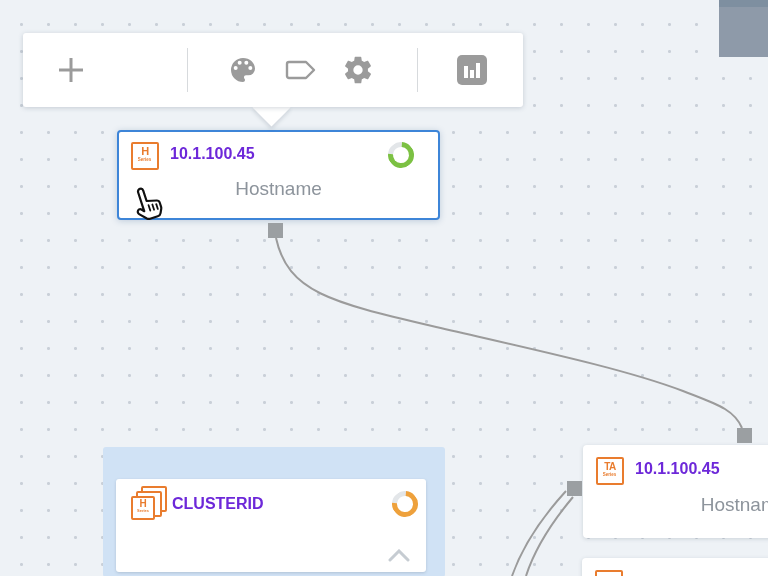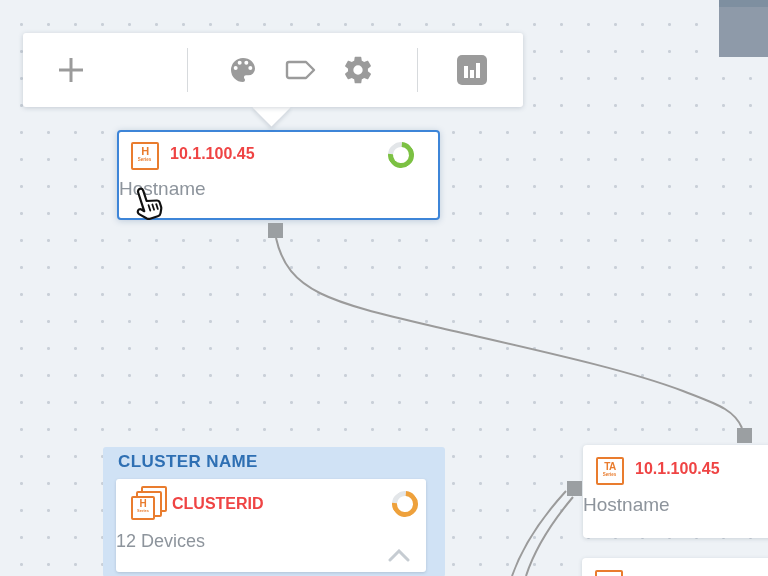--- a/index.html
+++ b/index.html
@@ -35,22 +35,22 @@
     position:absolute;background:#fff;border-radius:4px;z-index:2;
     box-shadow:0 1px 4px rgba(50,70,90,.18);
   }
   .node-card.selected{border:2px solid #3d85d8;box-shadow:0 1px 6px rgba(50,90,140,.25);}
   .badge{
     position:absolute;width:24px;height:24px;border:2px solid #e97c2e;border-radius:2px;
     background:#fff;color:#e97c2e;display:flex;flex-direction:column;align-items:center;justify-content:center;line-height:1;
   }
   .badge .b-main{font-weight:bold;font-size:11px;letter-spacing:-.5px;}
   .badge .b-sub{font-size:9px;transform:scale(.5);transform-origin:center top;margin-top:0px;font-weight:bold;}
-  .ip-label{position:absolute;font-size:16px;font-weight:bold;color:#ef4444;}
-  .host-label{position:absolute;left:0;right:0;font-size:19px;color:#8d949c;}
+  .ip-label{position:absolute;font-size:16px;font-weight:bold;color:#6d28d9;}
+  .host-label{position:absolute;left:0;right:0;text-align:center;font-size:19px;color:#8d949c;}
   .spinner{
     position:absolute;width:16px;height:16px;border-radius:50%;
     border:5px solid #7cc143;border-top-color:#e3e6e9;transform:rotate(-40deg);
   }
   .spinner.orange{border-color:#eea13c;border-top-color:#e3e6e9;}
   
   .cluster-panel{
     position:absolute;left:103px;top:447px;width:342px;height:130px;
     background:#d0e2f5;border-radius:3px;z-index:2;
   }
@@ -154,33 +154,31 @@
       <path d="M9 16V4.5a2.1 2.1 0 0 1 4.2 0V13l7.6 2.1c1 .3 1.7 1.2 1.7 2.2v3.4c0 .6-.1 1.2-.4 1.7l-1.5 2.9c-.5 1-1.6 1.7-2.8 1.7h-6.3c-.9 0-1.7-.4-2.3-1l-4.7-5.1c-.8-.8-.7-2.1.1-2.9.8-.7 2-.7 2.7.1l1.7 1.9z" fill="#fff" stroke="#111" stroke-width="1.7" stroke-linejoin="round"></path>
       <g stroke="#111" stroke-width="1.4" stroke-linecap="round">
         <line x1="13.6" y1="16.5" x2="13.6" y2="21"></line>
         <line x1="16.6" y1="17" x2="16.6" y2="21.3"></line>
         <line x1="19.6" y1="17.6" x2="19.6" y2="21.6"></line>
       </g>
     </svg>
   </div>
 
   <div class="cluster-panel">
-    <div class="cluster-title">CLUSTER NAME</div>
     <div class="cluster-card">
       <div class="stack">
         <div class="layer l3"></div>
         <div class="layer l2"></div>
         <div class="layer l1">
           <span class="b-main">H</span>
           <span class="b-sub">Series</span>
         </div>
       </div>
       <div class="ip-label" style="left:56px;top:16px;text-align:right;">CLUSTERID</div>
       <div class="spinner orange" style="right:8px;top:12px;"></div>
-      <div class="host-label" style="top:52px;font-size:18px;">12 Devices</div>
       <div class="chevron-up">
         <svg width="22" height="13" viewBox="0 0 22 13" fill="none" stroke="#c6ccd2" stroke-width="3" stroke-linecap="round">
             <polyline points="2,11 11,2 20,11"></polyline>
           </svg>
       </div>
     </div>
   </div>
 
   <div class="node-card" style="left:583px;top:445px;width:322px;height:93px;">
     <div class="badge" style="left:13px;top:12px;align-items:center;">

